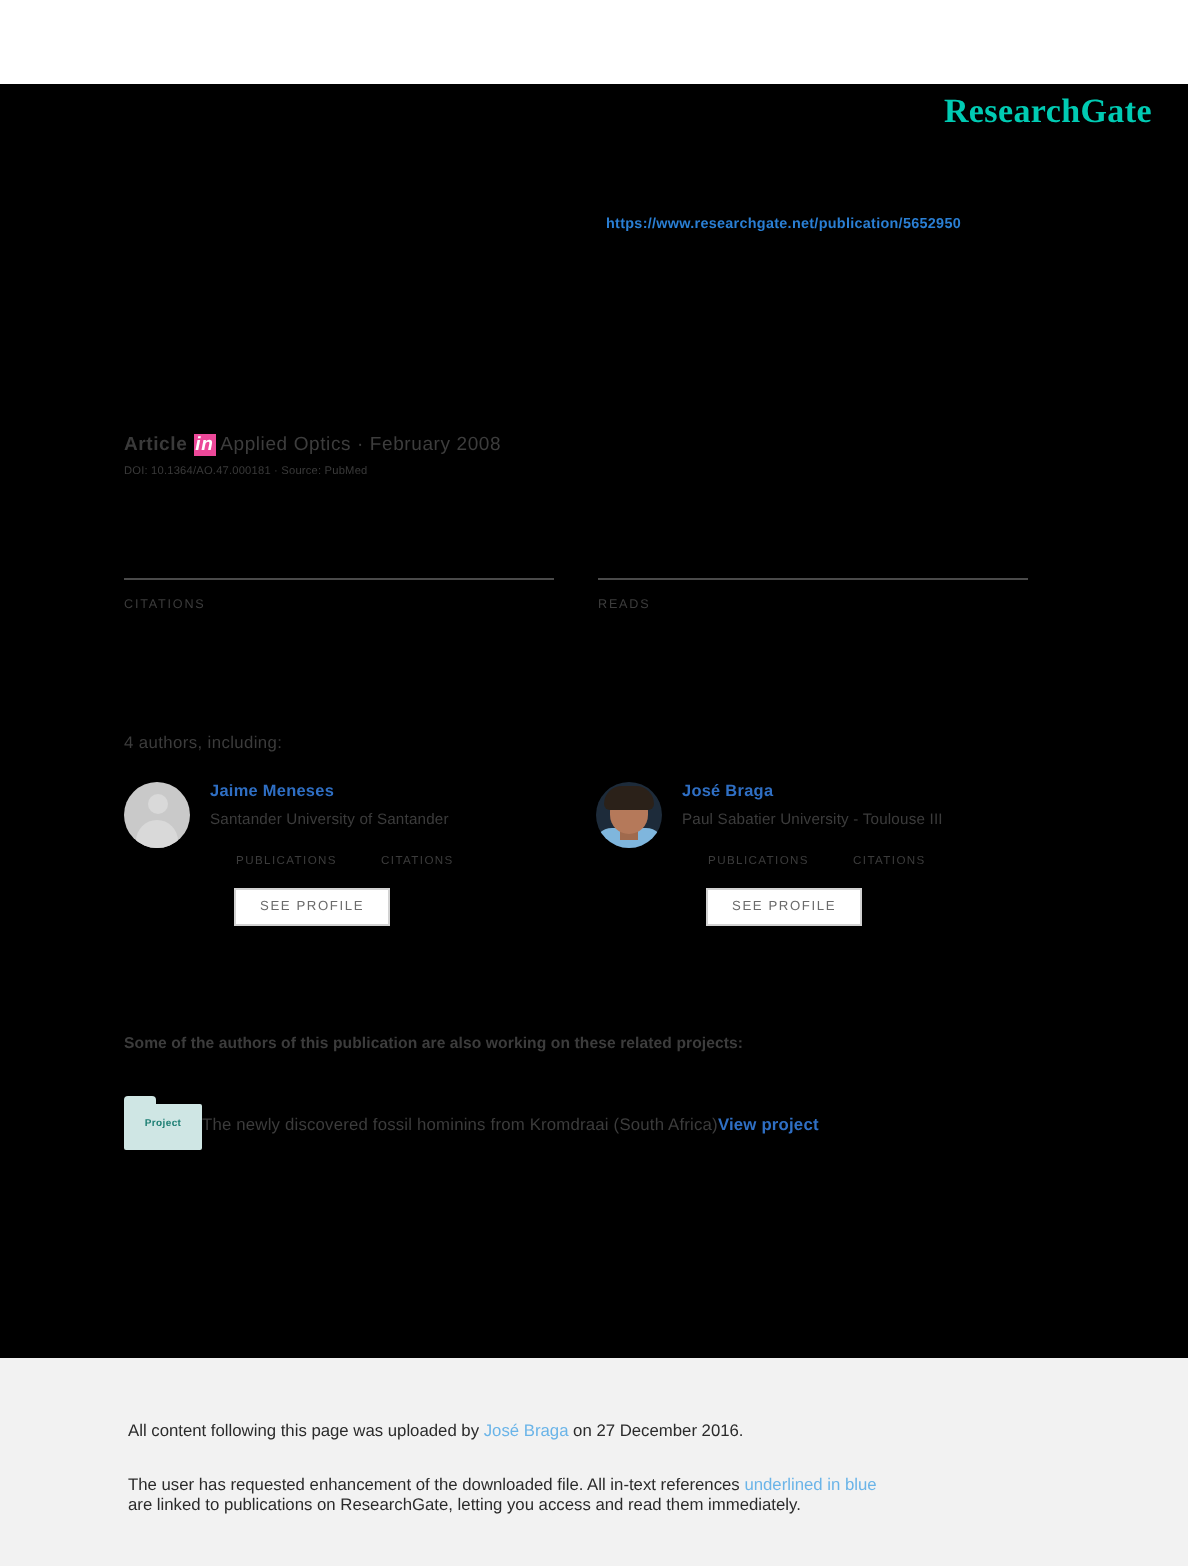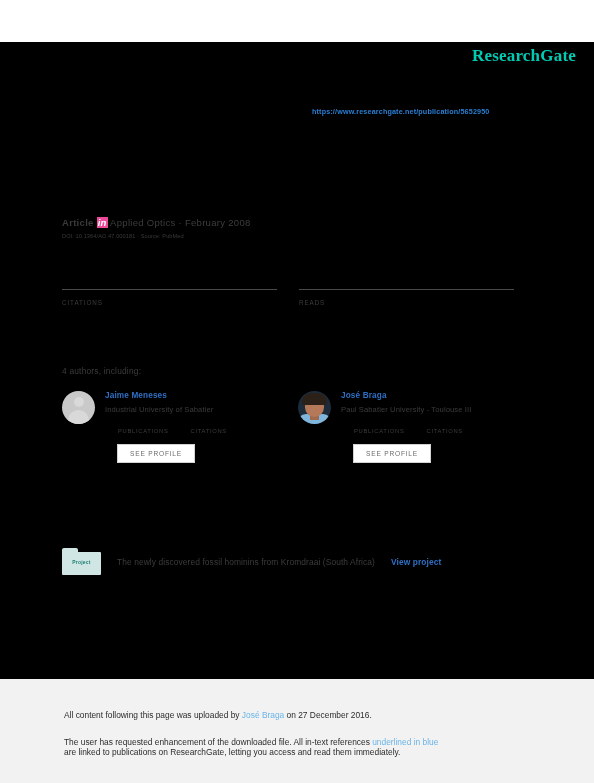--- a/index.html
+++ b/index.html
@@ -43,21 +43,21 @@
     font-size: 17px;
     font-weight: bold;
     letter-spacing: 0.2px;
     color: #00cbb3;
     white-space: nowrap;
   }
 
   
   .pub-url {
     position: absolute;
-    left: 312px;
+    left: 303px;
     top: 107px;
     font-size: 7.2px;
     font-weight: bold;
     letter-spacing: 0.15px;
     color: #2a7fd4;
     white-space: nowrap;
   }
 
   
   .article-meta {
@@ -258,21 +258,21 @@
     font-weight: bold;
     color: #3c3c3c;
     letter-spacing: 0.05px;
   }
   .project-row {
     position: absolute;
     left: 62px;
     top: 548px;
     display: flex;
     align-items: center;
-    gap: 16px;
+    gap: 0;
   }
   .folder {
     position: relative;
     width: 39px;
     height: 27px;
     flex: 0 0 39px;
   }
   .folder-tab {
     position: absolute;
     left: 0; top: 0;
@@ -367,21 +367,21 @@
   </div>
 
   <div class="authors-heading">4 authors, including:</div>
 
   <div class="authors">
 
     <div class="author">
       <div class="avatar generic"></div>
       <div class="author-body">
         <div class="author-name">Jaime Meneses</div>
-        <div class="author-affil">Industrial University of Sabatier</div>
+        <div class="author-affil">Santander University of Santander</div>
         <div class="author-metrics">
           <div class="metric">
             <div class="metric-value"></div>
             <div class="metric-label">PUBLICATIONS</div>
           </div>
           <div class="metric">
             <div class="metric-value"></div>
             <div class="metric-label">CITATIONS</div>
           </div>
         </div>
@@ -408,20 +408,21 @@
             <div class="metric-value"></div>
             <div class="metric-label">CITATIONS</div>
           </div>
         </div>
         <div class="see-profile">SEE PROFILE</div>
       </div>
     </div>
 
   </div>
 
+  <div class="projects-heading">Some of the authors of this publication are also working on these related projects:</div>
 
   <div class="project-row">
     <div class="folder">
       <div class="folder-tab"></div>
       <div class="folder-main"></div>
       <div class="folder-label">Project</div>
     </div>
     <div class="project-title">The newly discovered fossil hominins from Kromdraai (South Africa)</div>
     <div class="view-project">View project</div>
   </div>

